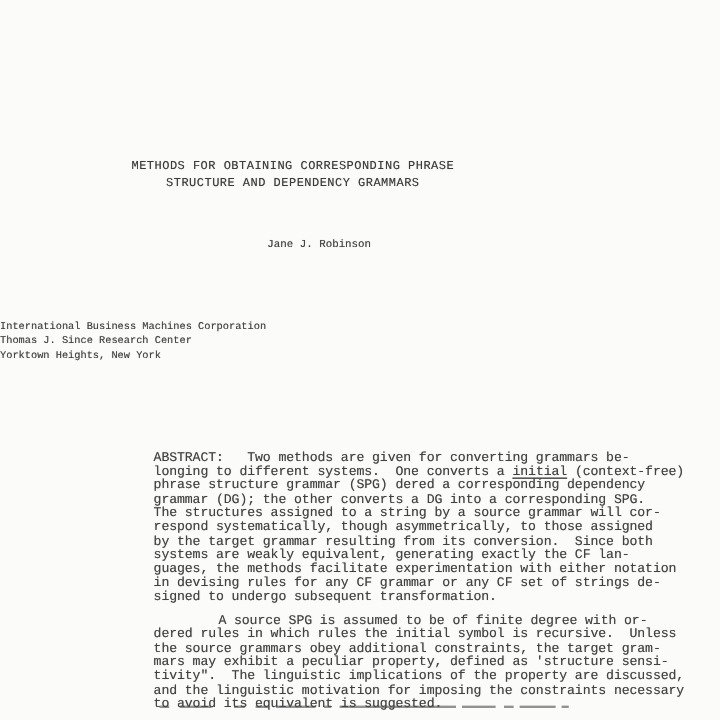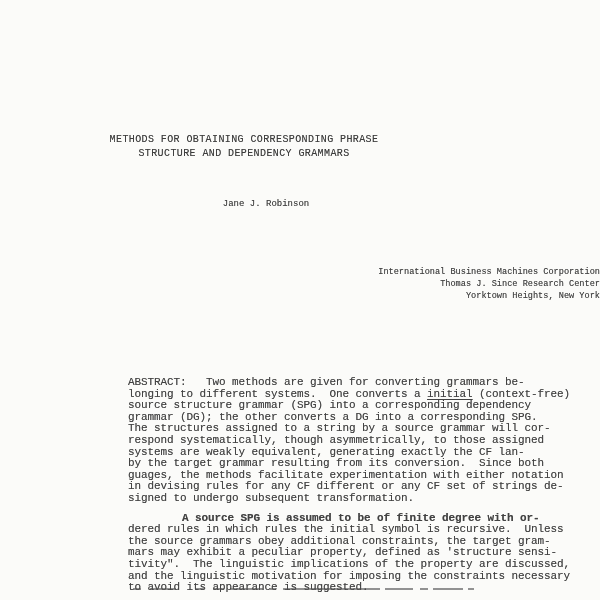--- a/index.html
+++ b/index.html
@@ -35,21 +35,21 @@
     left: 0;
     width: 532px;
     text-align: center;
     font-size: 9px;
   }
   .affil-block {
     position: absolute;
     top: 266px;
     left: 0;
     width: 600px;
-    text-align: right;
+    text-align: left;
     font-size: 8.6px;
     line-height: 12px;
   }
   .abstract-block {
     position: absolute;
     top: 377px;
     left: 128px;
     width: 356px;
     font-size: 11px;
     line-height: 11.6px;
@@ -57,21 +57,20 @@
   }
   .abs-line {
     white-space: pre;
     height: 11.6px;
   }
   .para2 {
     margin-top: 8px;
   }
   .indent {
     text-indent: 54px;
-    font-weight: bold;
   }
   .u {
     text-decoration: underline;
     text-underline-offset: 1.5px;
   }
   .cutoff {
     position: absolute;
     top: 588px;
     left: 0;
     width: 600px;
@@ -100,38 +99,38 @@
   <div class="affil-block">
     <div>International Business Machines Corporation</div>
     <div>Thomas J. Since Research Center</div>
     <div>Yorktown Heights, New York</div>
   </div>
 
   <div class="abstract-block">
     <div class="abstract-para1">
       <div class="abs-line"><span>ABSTRACT:</span><span>   Two methods are given for converting grammars be-</span></div>
       <div class="abs-line"><span>longing to different systems.  One converts a </span><span class="u">initial</span><span> (context-free)</span></div>
-      <div class="abs-line">source structure grammar (SPG) into a corresponding dependency</div>
+      <div class="abs-line">phrase structure grammar (SPG) dered a corresponding dependency</div>
       <div class="abs-line">grammar (DG); the other converts a DG into a corresponding SPG.</div>
       <div class="abs-line">The structures assigned to a string by a source grammar will cor-</div>
       <div class="abs-line">respond systematically, though asymmetrically, to those assigned</div>
+      <div class="abs-line">by the target grammar resulting from its conversion.  Since both</div>
       <div class="abs-line">systems are weakly equivalent, generating exactly the CF lan-</div>
-      <div class="abs-line">by the target grammar resulting from its conversion.  Since both</div>
       <div class="abs-line">guages, the methods facilitate experimentation with either notation</div>
-      <div class="abs-line">in devising rules for any CF different or any CF set of strings de-</div>
+      <div class="abs-line">in devising rules for any CF grammar or any CF set of strings de-</div>
       <div class="abs-line">signed to undergo subsequent transformation.</div>
     </div>
     <div class="para2">
       <div class="abs-line indent">A source SPG is assumed to be of finite degree with or-</div>
       <div class="abs-line">dered rules in which rules the initial symbol is recursive.  Unless</div>
       <div class="abs-line">the source grammars obey additional constraints, the target gram-</div>
       <div class="abs-line">mars may exhibit a peculiar property, defined as 'structure sensi-</div>
       <div class="abs-line">tivity".  The linguistic implications of the property are discussed,</div>
       <div class="abs-line">and the linguistic motivation for imposing the constraints necessary</div>
-      <div class="abs-line">to avoid its appearance is suggested.</div>
+      <div class="abs-line">to avoid its equivalent is suggested.</div>
     </div>
   </div>
 
   <div class="cutoff">
     <span class="dash" style="left:133px;width:8px;"></span>
     <span class="dash" style="left:150px;width:26px;"></span>
     <span class="dash" style="left:195px;width:9px;"></span>
     <span class="dash" style="left:213px;width:11px;"></span>
     <span class="dash" style="left:230px;width:33px;"></span>
     <span class="dash" style="left:270px;width:6px;"></span>

